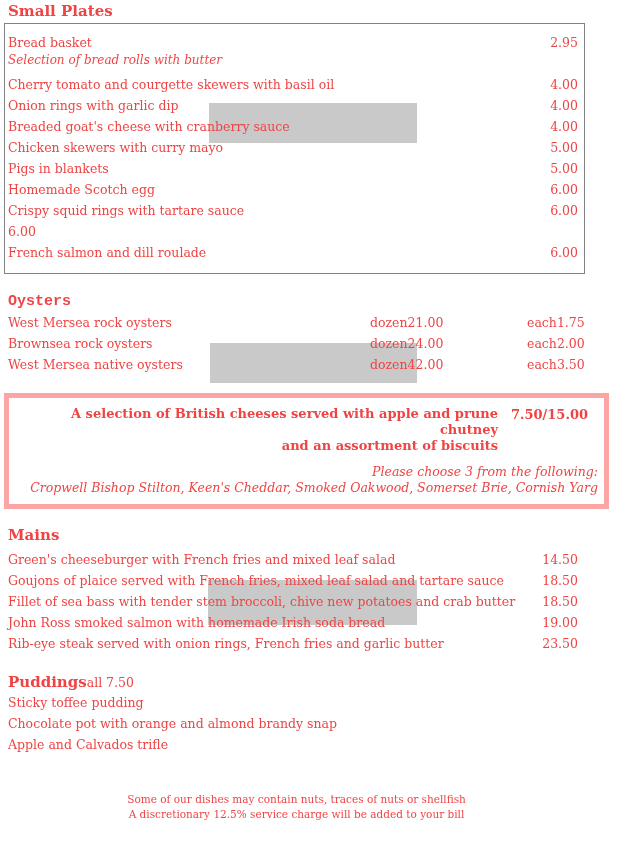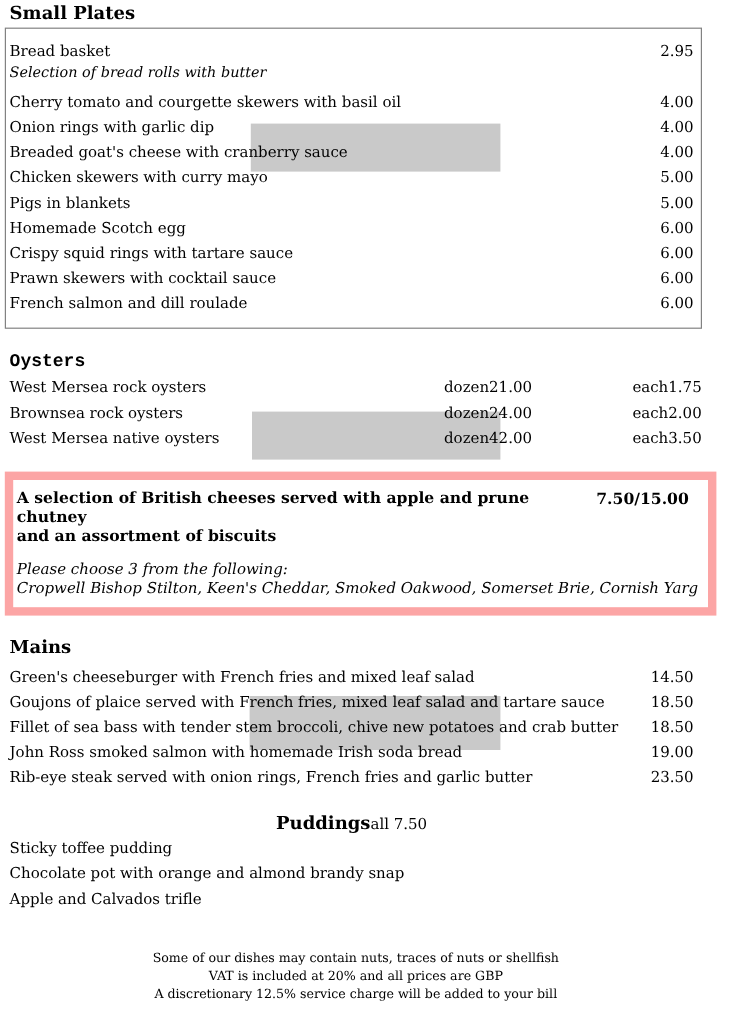--- a/index.html
+++ b/index.html
@@ -1,21 +1,21 @@
 <!DOCTYPE html>
 <html><head>
 <meta charset="utf-8">
 <style>
   html,body{margin:0;padding:0;background:#fff;}
   .page{
     position:relative;
     width:627px;height:850px;
     background:#fff;
     font-family:"DejaVu Serif", serif;
-    color:#000000;
+    color:#ef4444;
     overflow:hidden;
   }
   .content{position:relative;z-index:1;}
   .redaction{position:absolute;z-index:0;background:#c9c9c9;}
 
   .sec-title{
     font-size:15px;font-weight:bold;line-height:16px;
     margin:3px 0 0 8px;
   }
   .boxed{
@@ -42,35 +42,36 @@
   }
   .orow .nm{flex:1;}
   .unit{display:flex;justify-content:space-between;white-space:nowrap;}
   .unit-dozen{width:72px;margin-right:85px;}
   .unit-each{width:51px;}
 
   .cheese-box{
     position:relative;
     margin:18px 0 0 4px;
     width:570px;
-    border:7px solid #fca5a5;
-    padding:8px 6px 8px 3px;
+    border:5px solid #fca5a5;
+    padding:8px 6px 8px 19px;
     min-height:82px;
+    text-align:right;
   }
   .cheese-title{font-weight:bold;font-size:13px;line-height:16px;width:470px;}
   .cheese-price{
     position:absolute;top:9px;right:16px;
     font-weight:bold;font-size:13px;
   }
   .cheese-notes{margin-top:10px;font-style:italic;font-size:12.5px;line-height:16px;}
 
   .mains-rows{margin:6px 49px 0 8px;}
 
   .pud-head{
-    display:flex;justify-content:center;align-items:baseline;
+    display:flex;justify-content:flex-start;align-items:baseline;
     margin:20px 49px 0 8px;
   }
   .pud-head .sec-title{margin:0;}
   .pud-price{font-size:12.5px;font-weight:normal;}
   .pud-rows{margin:2px 49px 0 8px;}
   .pud-rows .row{justify-content:flex-start;}
 
   .footer{
     position:absolute;left:8px;top:792px;width:577px;
     text-align:center;font-size:10.5px;line-height:15px;z-index:1;
@@ -121,21 +122,20 @@
       </div>
       <div class="row">
         <span class="nm">Homemade Scotch egg</span>
         <span class="pr">6.00</span>
       </div>
       <div class="row">
         <span class="nm">Crispy squid rings with tartare sauce</span>
         <span class="pr">6.00</span>
       </div>
       <div class="row">
-        <span class="nm">Prawn skewers with cocktail sauce</span>
         <span class="pr">6.00</span>
       </div>
       <div class="row">
         <span class="nm">French salmon and dill roulade</span>
         <span class="pr">6.00</span>
       </div>
     </div>
 
     <div class="sec-title mt20">Oysters</div>
 
@@ -224,17 +224,16 @@
       </div>
       <div class="row">
         <span class="nm">Apple and Calvados trifle</span>
       </div>
     </div>
 
   </div>
 
   <div class="footer">
     <div class="it">Some of our dishes may contain nuts, traces of nuts or shellfish</div>
-    <div>VAT is included at 20% and all prices are GBP</div>
     <div>A discretionary 12.5% service charge will be added to your bill</div>
   </div>
 
 </div>
 
 </body></html>

